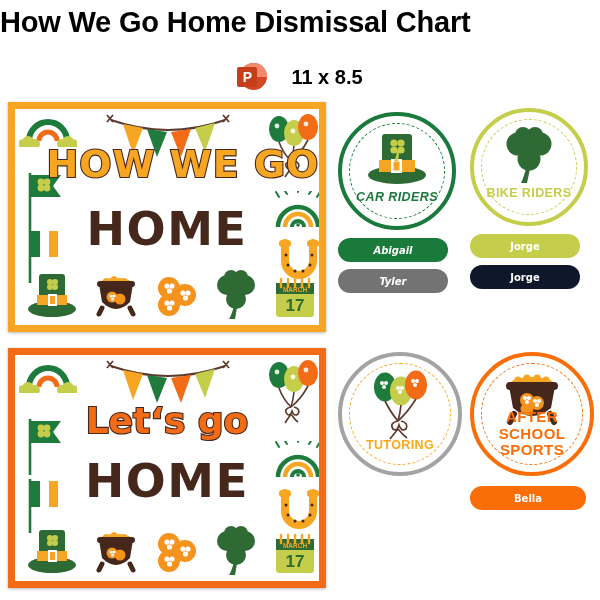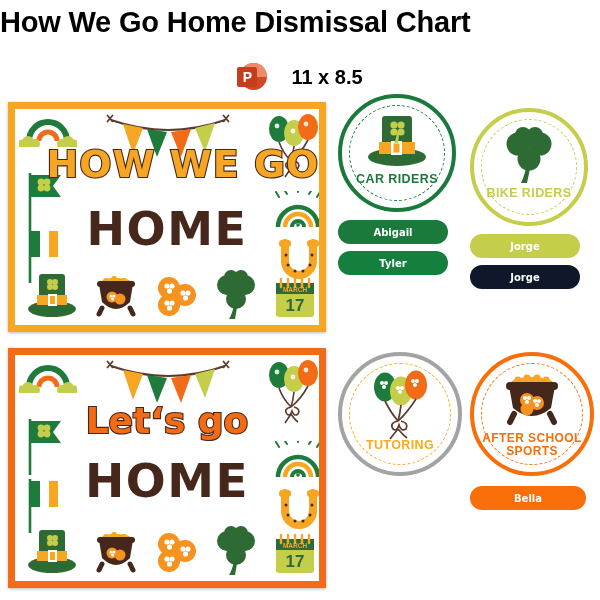--- a/index.html
+++ b/index.html
@@ -479,21 +479,21 @@
         </g>
         <text x="24" y="15" font-family="Liberation Sans, sans-serif" font-size="6.5" font-weight="bold" fill="#F6A623" text-anchor="middle">MARCH</text>
         <text x="24" y="34" font-family="Liberation Sans, sans-serif" font-size="17" font-weight="bold" fill="#2E6B34" text-anchor="middle">17</text>
       </svg>
 
       <div class="hl1b">Let‘s go</div>
       <div class="hl2b">HOME</div>
     </div>
   </div>
 
-  <div class="badge-col" style="left:338px;top:94px;width:120px;">
+  <div class="badge-col" style="left:338px;top:112px;width:120px;font-style:italic;">
     <div class="badge" style="width:118px;height:118px;border:4px solid #1A7A3C;color:#1A7A3C;">
       <div class="dash"></div>
       <div class="art">
         <svg width="62" height="56" viewBox="0 0 62 56">
           <rect x="16" y="3" width="30" height="31" rx="3" fill="#2E6B34"></rect>
           <ellipse cx="31" cy="44" rx="29" ry="9" fill="#2E6B34"></ellipse>
           <rect x="13" y="29" width="36" height="12" fill="#F6A623"></rect>
           <rect x="25" y="28" width="11" height="14" fill="#ffffff"></rect>
           <rect x="27.5" y="30.5" width="6" height="9" fill="#F6A623"></rect>
           <g fill="#C5CE4A">
@@ -501,21 +501,21 @@
               <circle cx="35" cy="12" r="3.6"></circle>
             <circle cx="28" cy="19" r="3.6"></circle>
               <circle cx="35" cy="19" r="3.6"></circle>
             <path d="M31 20 q-1 7 -3 10 h4 q1 -5 1 -10z"></path>
           </g>
         </svg>
       </div>
       <div class="cap" style="color:#1A7A3C;">CAR RIDERS</div>
     </div>
     <div class="pill" style="margin-top:8px;width:110px;height:24px;background:#1A7A3C;">Abigail</div>
-    <div class="pill" style="margin-top:7px;width:110px;height:24px;background:#15803d;">Tyler</div>
+    <div class="pill" style="margin-top:7px;width:110px;height:24px;background:#737373;">Tyler</div>
   </div>
 
   <div class="badge-col" style="left:470px;top:108px;width:120px;">
     <div class="badge" style="width:118px;height:118px;border:4px solid #C5CE4A;color:#C5CE4A;">
       <div class="dash"></div>
       <div class="art" style="top:12%;">
         <svg width="56" height="60" viewBox="0 0 56 60">
           <g fill="#2E6B34">
             <circle cx="17" cy="19" r="11.5"></circle>
               <circle cx="39" cy="19" r="11.5"></circle>
@@ -585,21 +585,21 @@
           <g fill="#ffffff">
             <circle cx="24" cy="27" r="2"></circle>
               <circle cx="28" cy="27" r="2"></circle>
               <circle cx="26" cy="31" r="2"></circle>
             <circle cx="34" cy="30" r="2"></circle>
               <circle cx="38" cy="30" r="2"></circle>
               <circle cx="36" cy="34" r="2"></circle>
           </g>
         </svg>
       </div>
-      <div class="cap two" style="color:#FA6E0A;font-size:12px;">
+      <div class="cap two" style="color:#FA6E0A;font-size:15px;">
         <div>AFTER SCHOOL</div>
         <div>SPORTS</div>
       </div>
     </div>
     <div class="pill" style="margin-top:10px;width:116px;height:24px;background:#FA6E0A;">Bella</div>
   </div>
 
 </div>
 
 </body></html>

